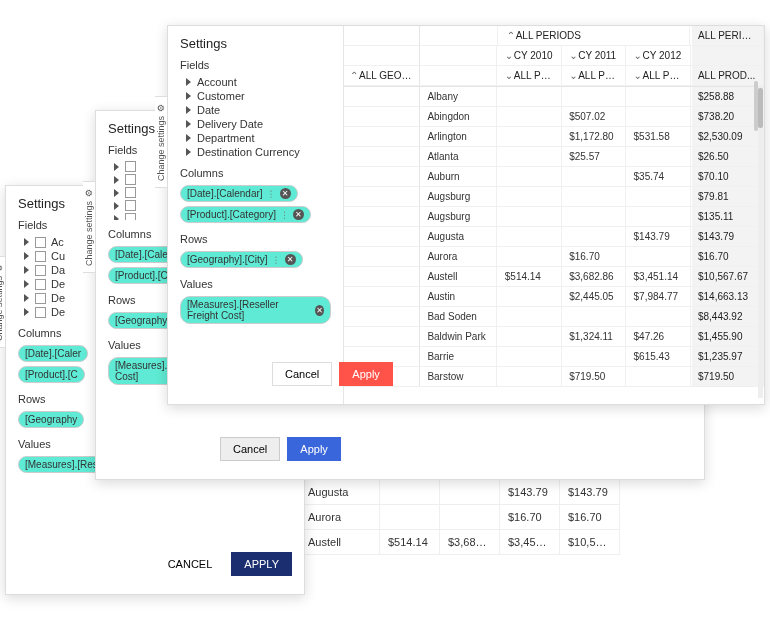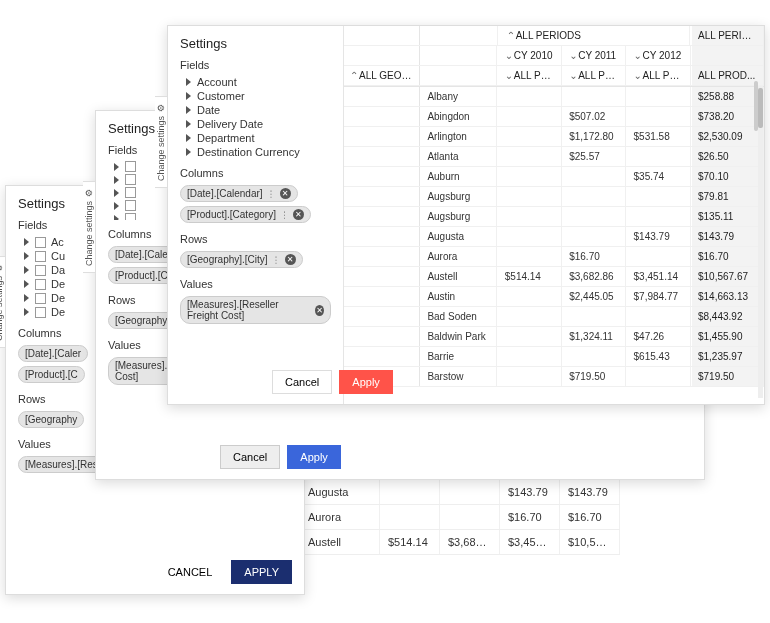--- a/index.html
+++ b/index.html
@@ -18,25 +18,25 @@
 .grid-col { margin-left: 175px; height: 100%; border-left: 1px solid #e5e5e5; overflow: hidden; }
 
 h3.title { font-size: 13px; font-weight: 400; color: #222; margin-bottom: 8px; }
 .section-head { font-size: 11px; color: #333; margin: 8px 0 4px 0; }
 
 ul.fields { list-style: none; margin: 0 0 6px 0; }
 ul.fields li { padding: 1px 0 1px 6px; font-size: 11px; color: #333; display: flex; align-items: center; }
 .caret { width: 0; height: 0; border-top: 4px solid transparent; border-bottom: 4px solid transparent; border-left: 5px solid #555; margin-right: 6px; }
 .chk { width: 11px; height: 11px; border: 1px solid #999; margin-right: 5px; display: inline-block; }
 
-.chip { display: inline-flex; align-items: center; background: #e5e5e5; border: 1px solid #ccc; border-radius: 10px; padding: 2px 6px; font-size: 10px; margin: 2px 0; }
+.chip { display: inline-flex; align-items: center; background: #5eead4; border: 1px solid #ccc; border-radius: 10px; padding: 2px 6px; font-size: 10px; margin: 2px 0; }
 .chip .drag { letter-spacing: -1px; color: #777; font-size: 9px; margin-left: 4px; }
 .chip .close { margin-left: 5px; width: 11px; height: 11px; border-radius: 50%; background: #555; color: #fff; font-size: 8px; line-height: 11px; text-align: center; }
 
-.btnrow { position: absolute; bottom: 10px; right: 12px; }
+.btnrow { position: absolute; bottom: 18px; right: 12px; }
 .btn { padding: 5px 12px; font-size: 11px; border: 1px solid #ccc; background: #f5f5f5; margin-left: 4px; cursor: pointer; }
 .btn.apply-red { background: #ff5349; color: #fff; border-color: #ff5349; }
 .btn.apply-blue { background: #3a66db; color: #fff; border-color: #3a66db; }
 .btn.apply-dark { background: #1b2e6f; color: #fff; border-color: #1b2e6f; text-transform: uppercase; }
 .btn.cancel-plain { background: #fff; border-color: #ddd; }
 .btn.cancel-caps { background: #fff; border: none; text-transform: uppercase; }
 .btn.cancel-grey { background: #eee; }
 
 .change-tab { position: absolute; left: -13px; top: 70px; background: #fff; border: 1px solid #ddd; border-right: none; font-size: 9px; writing-mode: vertical-rl; transform: rotate(180deg); padding: 6px 1px; color: #555; }
 .change-tab .gear { display: inline-block; transform: rotate(90deg); margin-top: 3px; }

